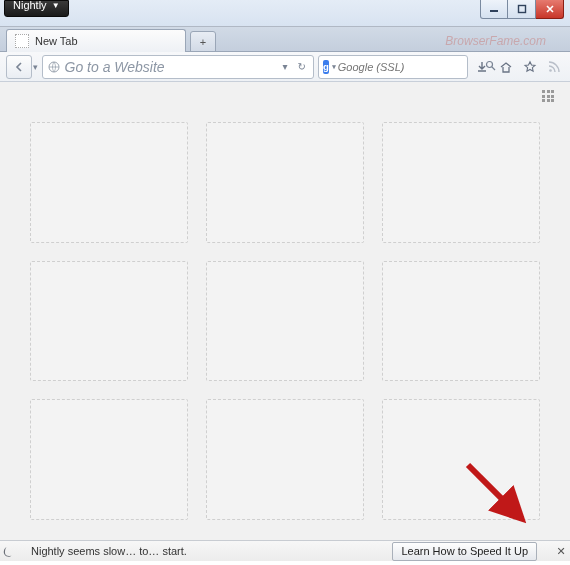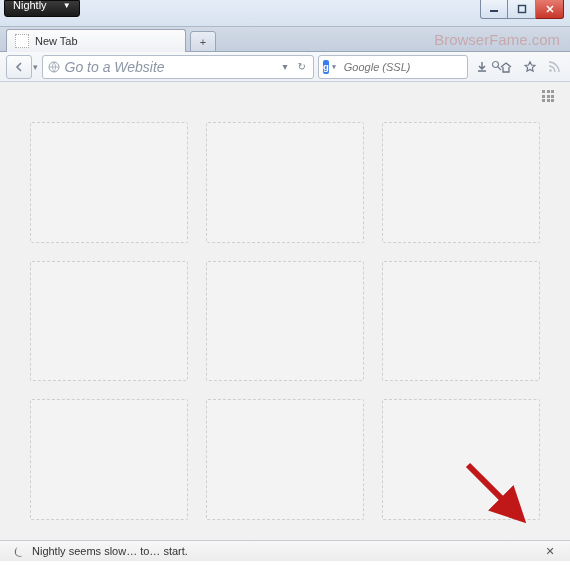--- a/index.html
+++ b/index.html
@@ -25,21 +25,21 @@
   .app-menu {
     height: 17px;
     margin: 0 0 0 4px;
     padding: 2px 8px 9px 8px;
     background: linear-gradient(to bottom,#3a3a3a,#1a1a1a);
     color: #fff;
     border-radius: 0 0 3px 3px;
     border: 1px solid #0a0a0a;
     display: flex;
     align-items: center;
-    gap: 16px;
+    gap: 5px;
     cursor: default;
   }
   .app-menu .arrow { font-size: 8px; }
   .win-controls {
     position: absolute;
     right: 6px;
     top: 0;
     display: flex;
   }
   .win-btn {
@@ -101,24 +101,25 @@
     margin-left:4px;
     background:linear-gradient(to bottom,#e8edf4,#d2dae6);
     border:1px solid #9aa6b7;
     border-radius:3px 3px 0 0;
     display:flex;align-items:center;justify-content:center;
     color:#555;
     position:relative; top:1px;
   }
   .watermark {
     position:absolute;
-    right:10px;
+    right:24px;
     bottom:3px;
     color:#c88b8b;
-    font-size:15px;
+    font-size:12px;
+    font-style:italic;
     opacity:0.6;
   }
 
   
   .navbar {
     height:30px;
     background:linear-gradient(to bottom,#f7f8fa,#eef1f5);
     border-bottom:1px solid #c8cfd9;
     display:flex;
     align-items:center;
@@ -156,21 +157,21 @@
   .searchbox {
     width:150px;height:24px;
     border:1px solid #b4bdc9;border-radius:3px;background:#fff;
     display:flex;align-items:center;padding:0 4px;gap:4px;
   }
   .g-icon{
     width:14px;height:14px;background:#3b7ded;border-radius:2px;display:flex;align-items:center;justify-content:center;color:#fff;font-size:9.5px;font-weight:bold;
     position:relative;
   }
   .g-icon .sd{font-size:7px;position:absolute;right:-7px;color:#7a8494;}
-  .searchbox input{flex:1;border:none;outline:none;font-size:11px;color:#888;font-style:italic;background:transparent;margin-left:11px;}
+  .searchbox input{flex:1;border:none;outline:none;font-size:11px;color:#888;font-style:italic;background:transparent;margin-left:5px;}
   .searchbox .mag{color:#7a8494;font-size:11px;}
   .tool-icon{
     width:20px;height:20px;display:flex;align-items:center;justify-content:center;color:#6a7485;
   }
 
   
   .content{
     position:relative;
     height:calc(565px - 27px - 25px - 30px - 25px);
     background:#f1f1f1;
@@ -203,22 +204,22 @@
     pointer-events:none;
   }
 
   
   .notif{
     height:21px;
     background:linear-gradient(to bottom,#f7f7f7,#ececec);
     border-top:1px solid #c8ccd2;
     display:flex;
     align-items:center;
-    padding:0 12px;
-    gap:6px;
+    padding:0 1px;
+    gap:16px;
     font-size:11px;
     color:#333;
   }
   .notif-ico{
     width:14px;height:14px;color:#6a6f77;display:flex;align-items:center;justify-content:center;
   }
   .notif-msg{flex:1;}
   .notif-btn{
     height:19px;padding:0 8px;
     border:1px solid #a9b0ba;border-radius:2px;
@@ -357,14 +358,15 @@
   </svg>
 </div>
 
 <div class="notif">
   <span class="notif-ico">
     <svg width="13" height="13" viewBox="0 0 13 13">
         <path d="M3 8c0 2.5 3.5 4 6.5 2.5C8 12.5 4 12 2.5 9.5 1 7 2 3.5 4.5 2 3 4 3 6 3 8z" fill="#6a6f77"></path>
       </svg>
   </span>
   <span class="notif-msg">Nightly seems slow… to… start.</span>
+  <button class="notif-btn">Learn How to Speed It Up</button>
   <span class="notif-close">✕</span>
 </div>
 
 </body></html>

